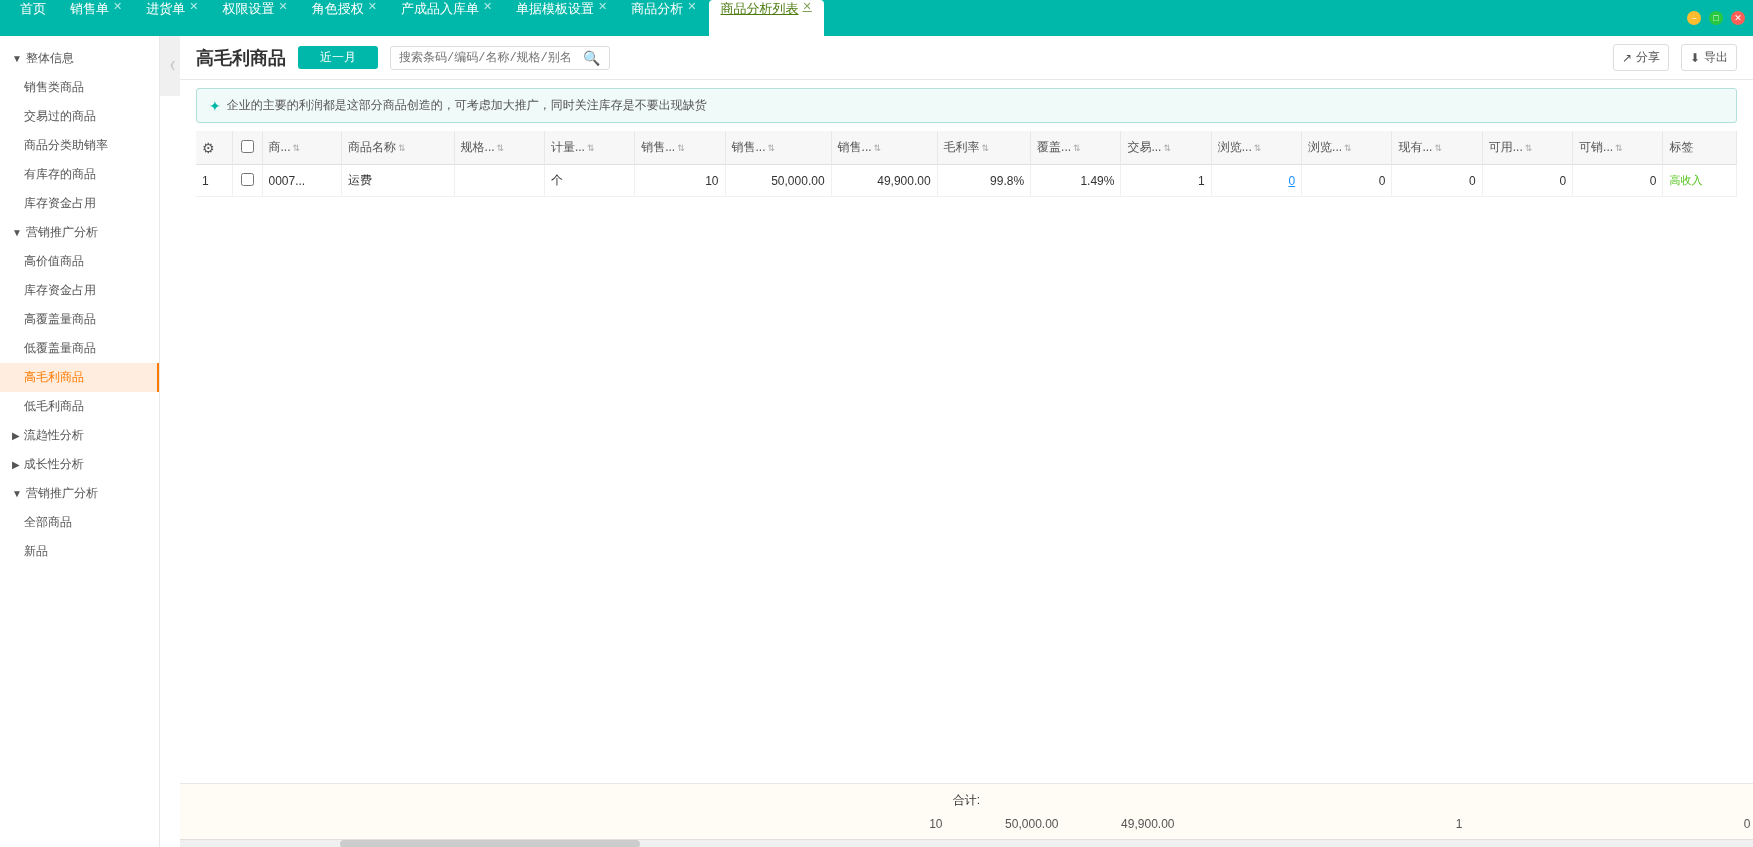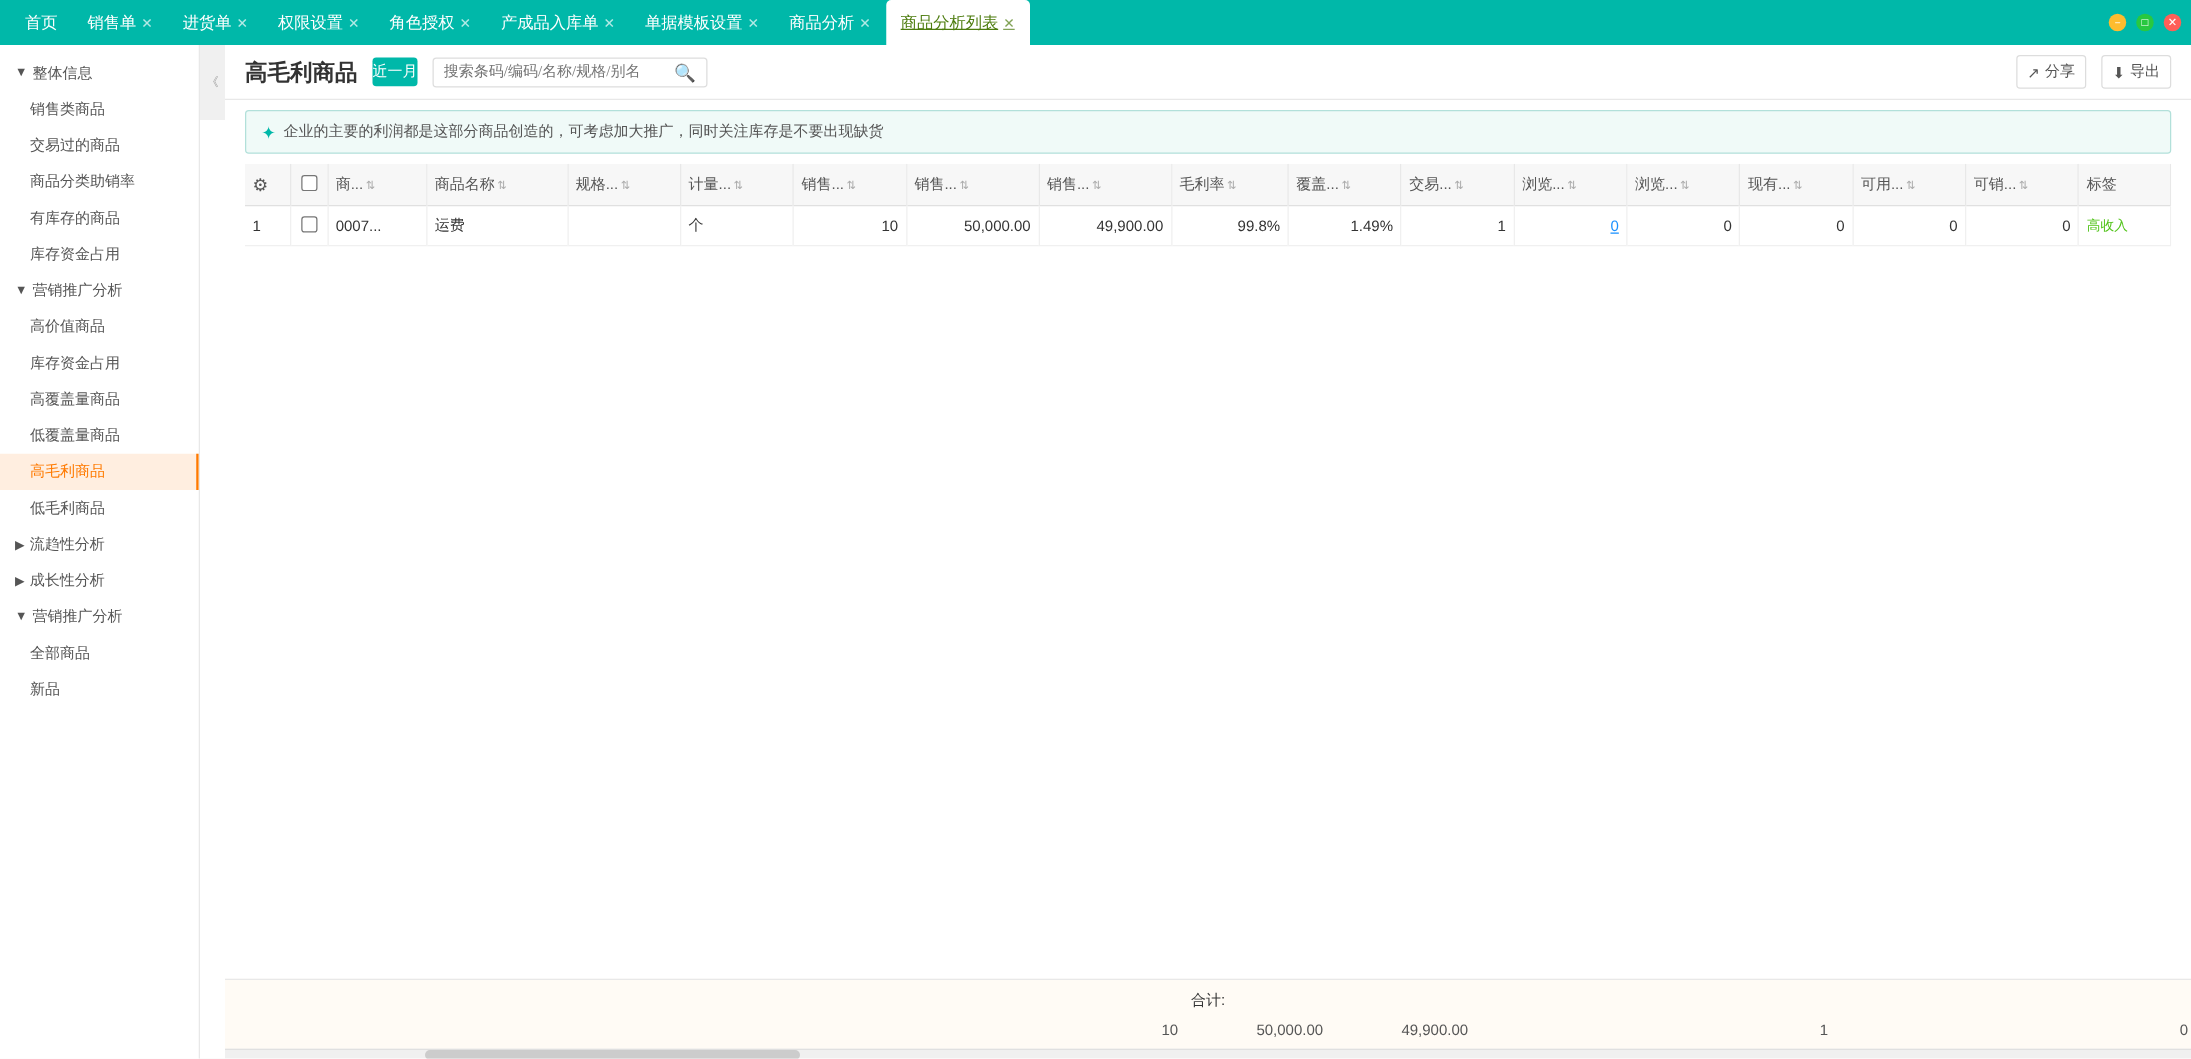--- a/index.html
+++ b/index.html
@@ -12,21 +12,21 @@
       display: flex;
       align-items: center;
       padding: 0 8px;
       color: white;
       flex-shrink: 0;
     }
     .nav-item {
       padding: 0 12px;
       height: 36px;
       display: flex;
-      align-items: center;
+      align-items: flex-start;
       cursor: pointer;
       white-space: nowrap;
       font-size: 13px;
       position: relative;
     }
     .nav-item.active {
       background: white;
       color: #4d7c0f;
       border-radius: 4px 4px 0 0;
       text-decoration: underline;
@@ -119,39 +119,39 @@
     .content-title {
       font-size: 18px;
       font-weight: bold;
       color: #333;
     }
     .date-filter-btn {
       background: #00b8a9;
       color: white;
       border: none;
       border-radius: 3px;
-      padding: 3px 0;
+      padding: 3px 22px;
       font-size: 12px;
       cursor: pointer;
       font-family: Liberation Serif, serif;
     }
     .search-input-wrap {
       display: flex;
       align-items: center;
       border: 1px solid #ddd;
       border-radius: 3px;
       padding: 3px 8px;
       width: 220px;
     }
     .search-input-wrap input {
       border: none;
       outline: none;
       font-size: 12px;
       width: 190px;
-      font-family: Liberation Serif, serif;
+      font-family: Liberation Mono, monospace;
       color: #999;
     }
     .search-icon { color: #999; font-size: 14px; cursor: pointer; }
     .header-spacer { flex: 1; }
     .action-btn {
       display: flex;
       align-items: center;
       gap: 4px;
       color: #555;
       cursor: pointer;

